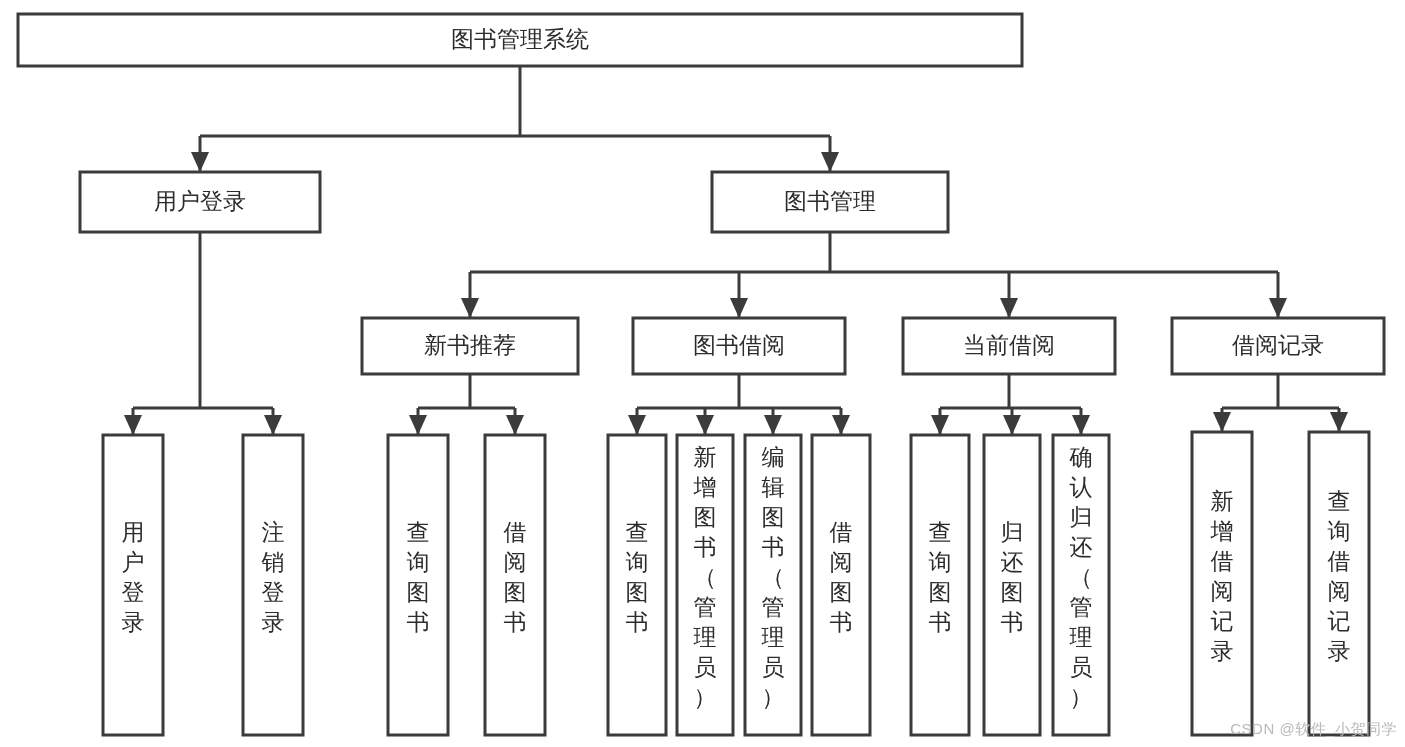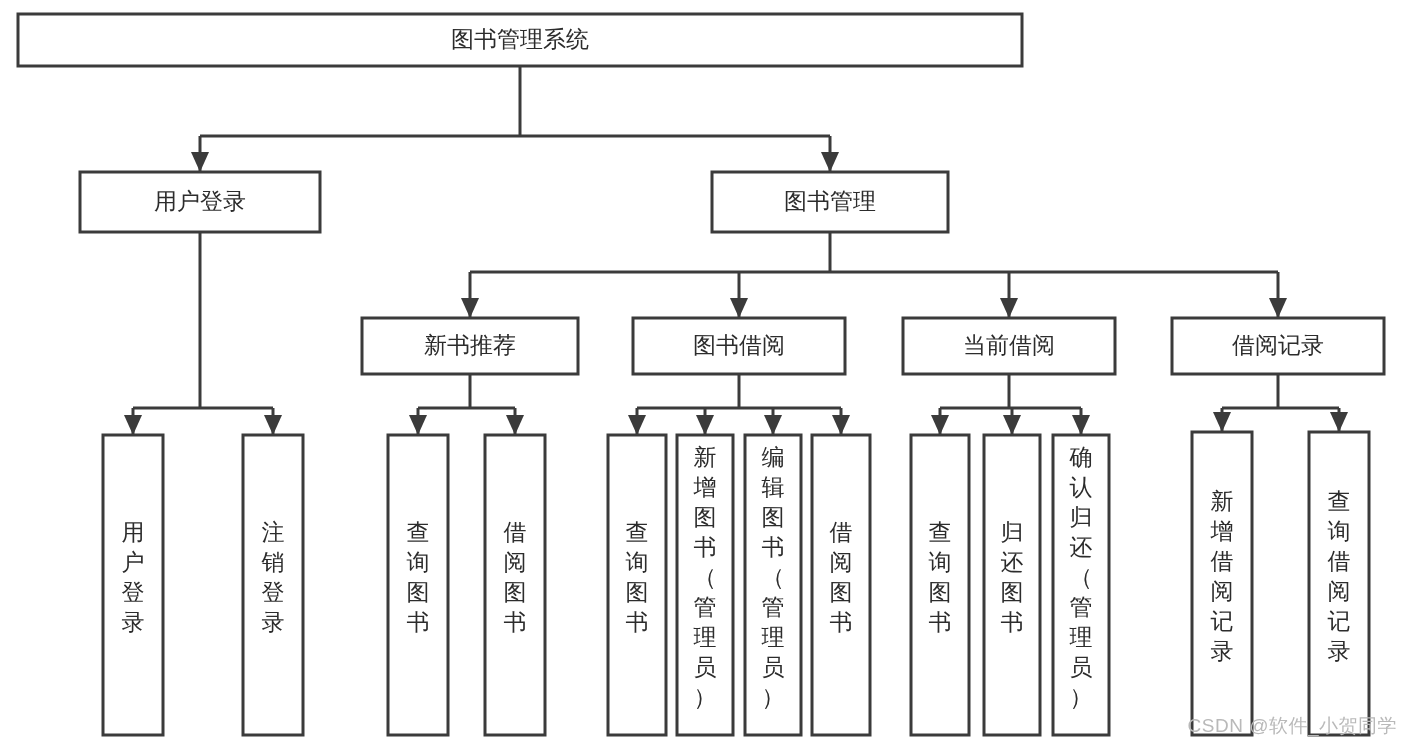--- a/index.html
+++ b/index.html
@@ -52,21 +52,21 @@
     fill: #2c2c2c;
     font-family: "Liberation Sans", "DejaVu Sans", sans-serif;
     font-size: 23px;
     text-anchor: middle;
   }
   .watermark {
     position: absolute;
     right: 8px;
     bottom: 8px;
     font-family: "Liberation Sans", "DejaVu Sans", sans-serif;
-    font-size: 19px;
+    font-size: 15px;
     color: #b9b9b9;
     letter-spacing: 0.5px;
     white-space: nowrap;
     user-select: none;
   }
 </style>
 </head>
 <body>
 
 <div id="diagram-root">

